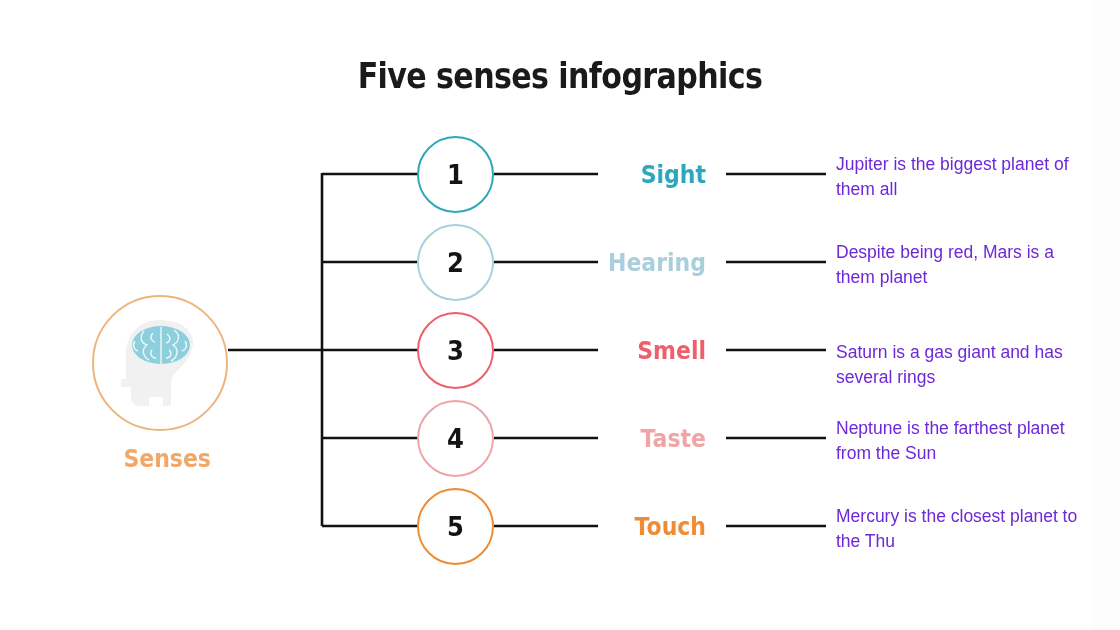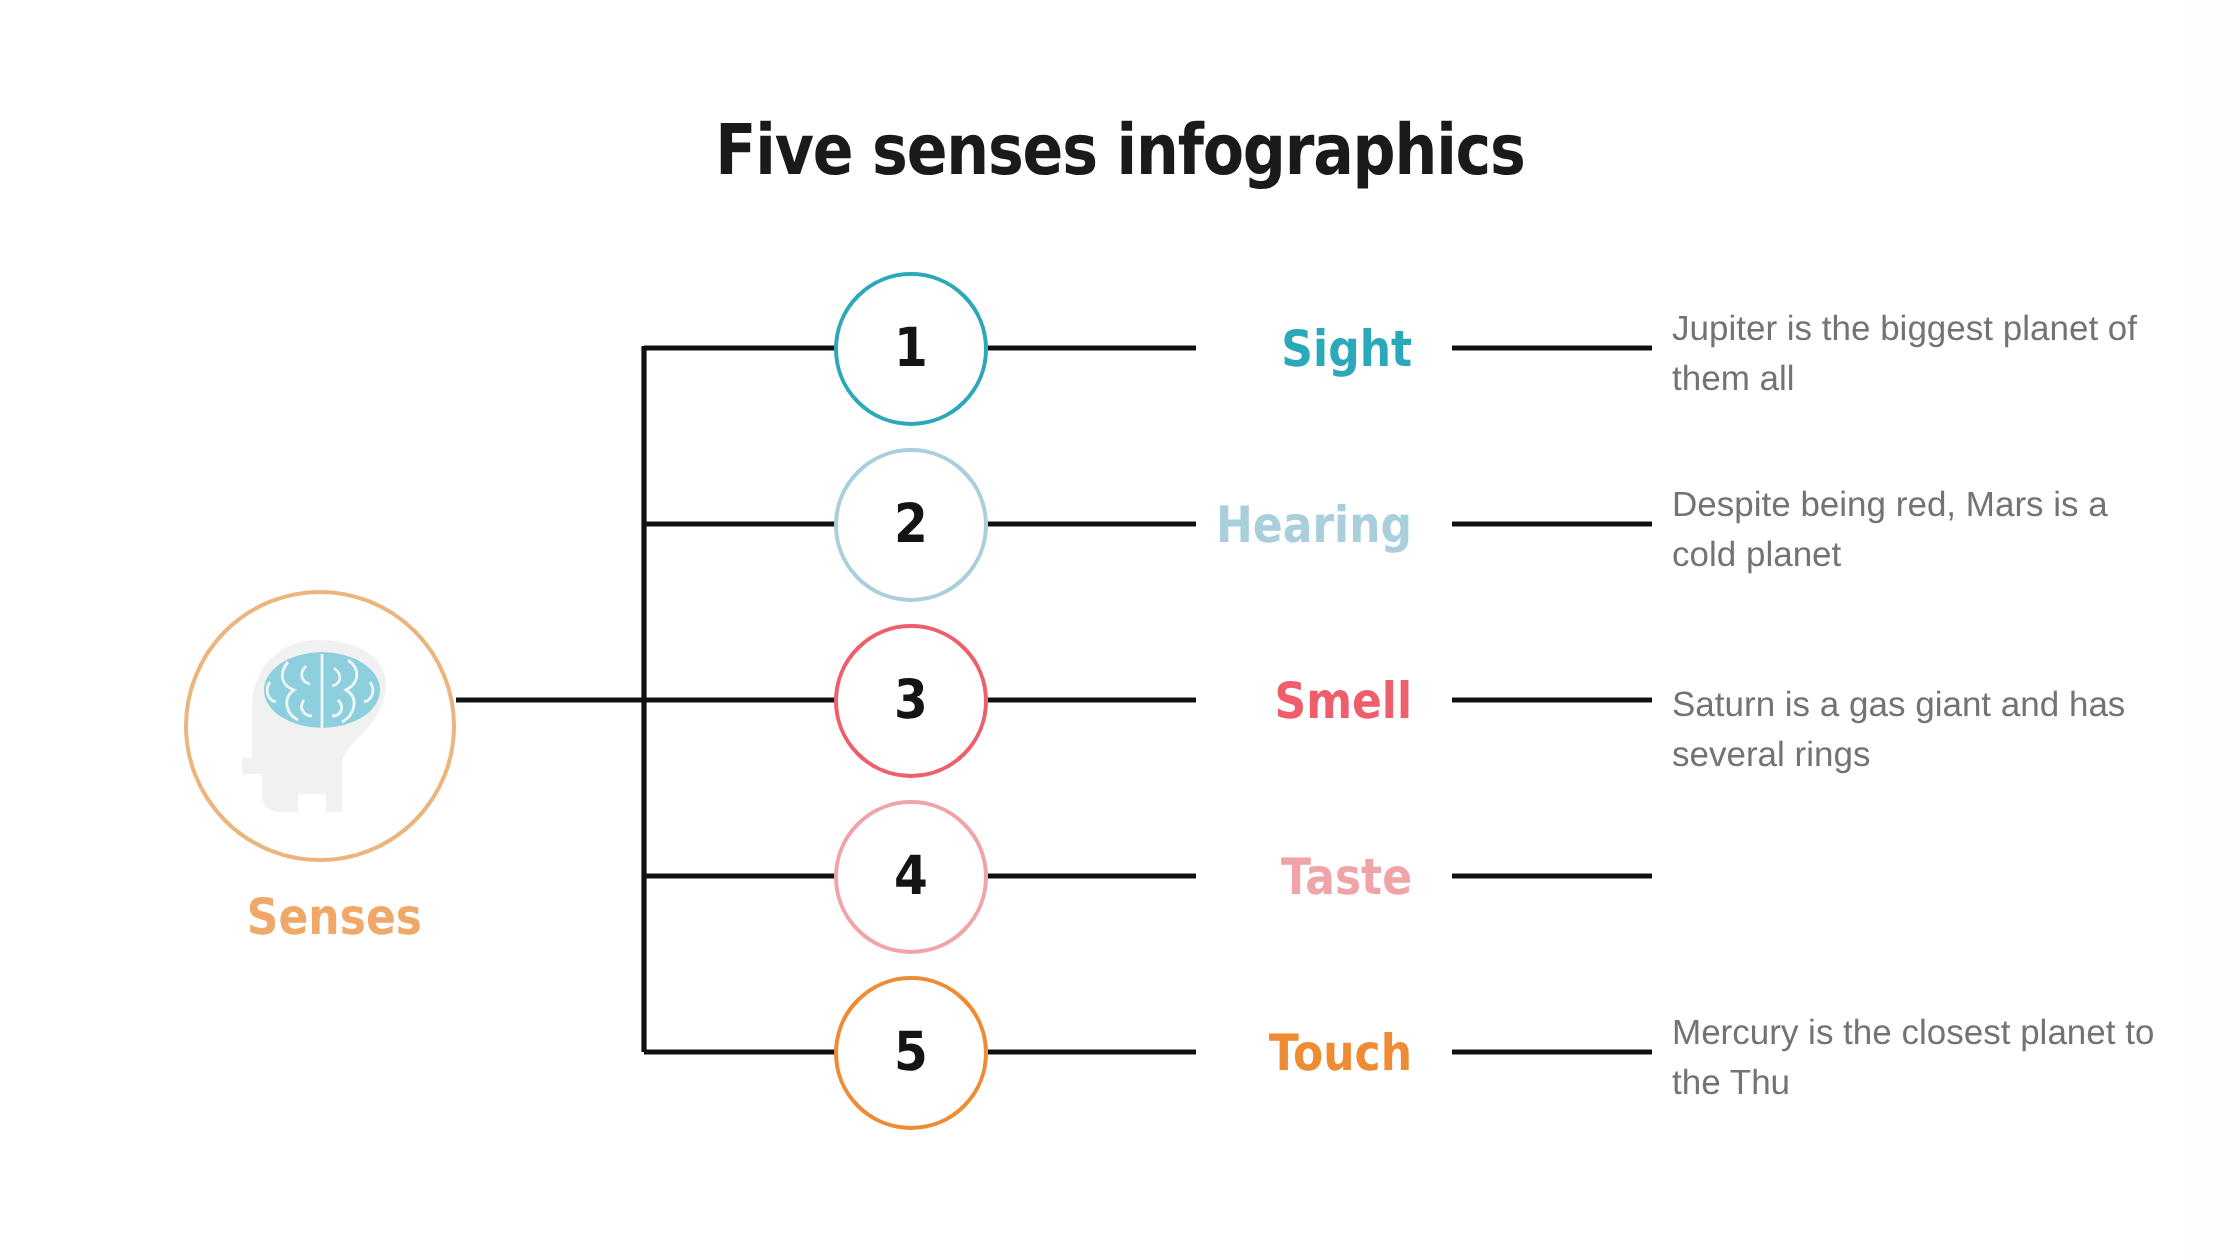--- a/index.html
+++ b/index.html
@@ -121,21 +121,21 @@
   }
 
   
   .sense-desc {
     position: absolute;
     left: 836px;
     width: 250px;
     font-family: "Liberation Sans", sans-serif;
     font-size: 17.5px;
     line-height: 25px;
-    color: #737373;
+    color: #6d28d9;
   }
 </style>
 </head>
 <body>
 
 <div id="slide">
 
   <div id="title">Five senses infographics</div>
 
   <svg id="wires" viewBox="0 0 1120 630" xmlns="http://www.w3.org/2000/svg">
@@ -194,32 +194,33 @@
   <div class="step-circle" style="left:417px; top:136px; border-color:#2ba9ba;">
     <span class="step-num">1</span>
   </div>
   <div class="sense-label" style="left:526px; top:160px; color:#2ba9ba;">Sight</div>
   <div class="sense-desc" style="top:152px;">Jupiter is the biggest planet of them all</div>
 
   <div class="step-circle" style="left:417px; top:224px; border-color:#a9cfdc;">
     <span class="step-num">2</span>
   </div>
   <div class="sense-label" style="left:526px; top:248px; color:#a9cfdc;">Hearing</div>
-  <div class="sense-desc" style="top:240px;">Despite being red, Mars is a cold planet</div>
+  <div class="sense-desc" style="top:240px;">Despite being red, Mars is a them planet</div>
 
   <div class="step-circle" style="left:417px; top:312px; border-color:#ef5f6b;">
     <span class="step-num">3</span>
   </div>
   <div class="sense-label" style="left:526px; top:336px; color:#ef5f6b;">Smell</div>
   <div class="sense-desc" style="top:340px;">Saturn is a gas giant and has several rings</div>
 
   <div class="step-circle" style="left:417px; top:400px; border-color:#f0a4a8;">
     <span class="step-num">4</span>
   </div>
   <div class="sense-label" style="left:526px; top:424px; color:#f0a4a8;">Taste</div>
+  <div class="sense-desc" style="top:416px;">Neptune is the farthest planet from the Sun</div>
 
   <div class="step-circle" style="left:417px; top:488px; border-color:#ef8b33;">
     <span class="step-num">5</span>
   </div>
   <div class="sense-label" style="left:526px; top:512px; color:#ef8b33;">Touch</div>
   <div class="sense-desc" style="top:504px;">Mercury is the closest planet to the Thu</div>
 
 </div>
 
 </body></html>

